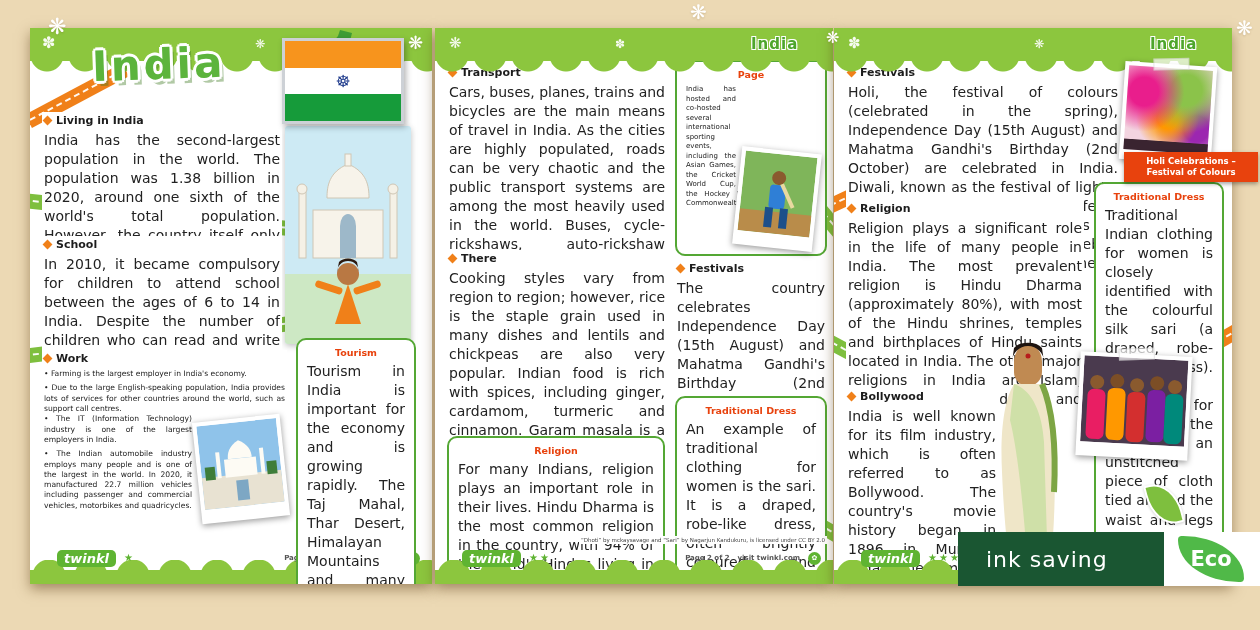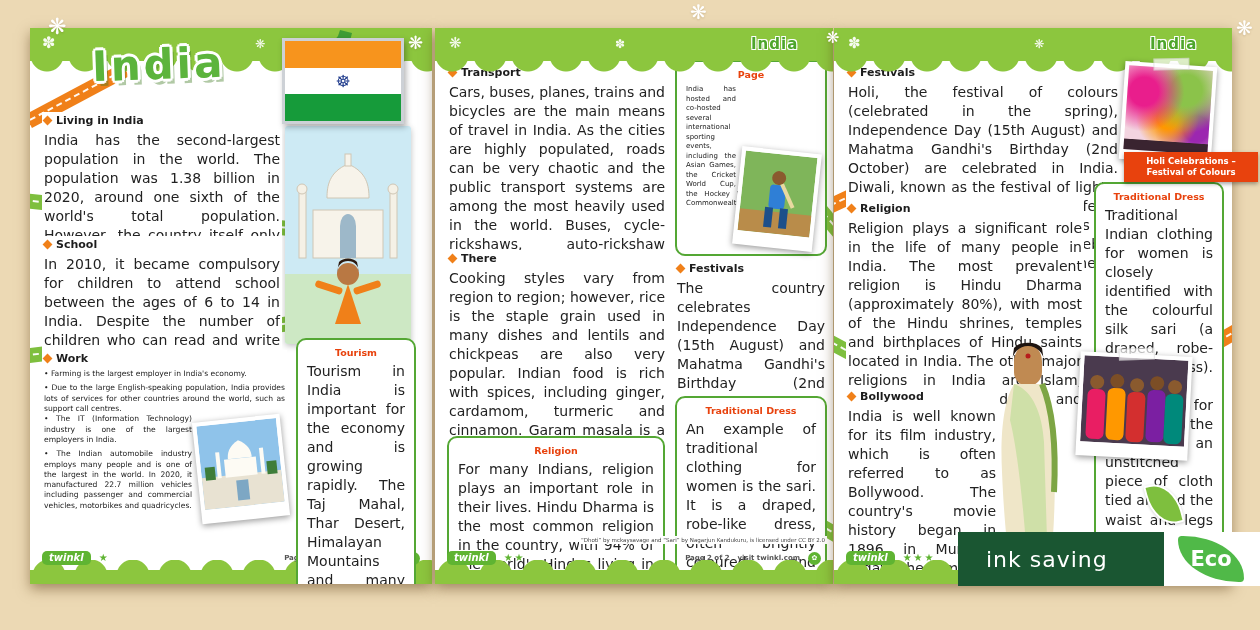--- a/index.html
+++ b/index.html
@@ -63,21 +63,21 @@
       radial-gradient(circle at 20% 30%,#e91e8c 0 16%,transparent 45%),
       radial-gradient(circle at 70% 25%,#8bc34a 0 18%,transparent 50%),
       radial-gradient(circle at 50% 60%,#ff9800 0 16%,transparent 48%),
       radial-gradient(circle at 85% 70%,#9c27b0 0 14%,transparent 45%),
       #f3d4e0;}
 
   .holi-label{position:absolute;left:1124px;top:152px;width:134px;z-index:30;background:#e8420d;color:#fff;
     font-weight:bold;font-size:8.5px;line-height:1.3;text-align:center;padding:4px 5px;box-shadow:0 2px 4px rgba(0,0,0,.35);}
 
   .footer{position:absolute;left:12px;right:12px;bottom:17px;height:18px;display:flex;align-items:center;gap:8px;z-index:4;font-size:7px;color:#555;}
-  .brand{background:#5fb432;color:#fff;font-weight:bold;font-style:italic;border-radius:5px;padding:2px 7px;font-size:10px;line-height:1;}
+  .brand{background:#5fb432;color:#fff;font-weight:bold;font-style:italic;border-radius:5px;padding:2px 7px;font-size:13px;line-height:1;margin-left:15px;}
   .stars{color:#5fb432;font-size:10px;letter-spacing:2px;line-height:1;}
   .pageno{flex:1;text-align:right;font-weight:bold;}
   .visit{font-weight:bold;}
   .fbadge{width:13px;height:13px;border-radius:50%;background:#5fb432;color:#fff;font-size:7px;text-align:center;line-height:13px;}
 
   .attr{position:absolute;right:6px;bottom:40px;z-index:4;font-size:5.5px;color:#444;background:#fff;padding:1px 2px;}
 
   #ecoband{position:absolute;left:958px;top:532px;width:302px;height:54px;background:#1a5632;z-index:40;display:flex;align-items:center;}
   #ecoband .inklabel{color:#fff;font-size:22px;margin-left:28px;letter-spacing:1px;}
   #ecopanel{position:absolute;right:0;top:0;width:96px;height:54px;background:#fff;}

